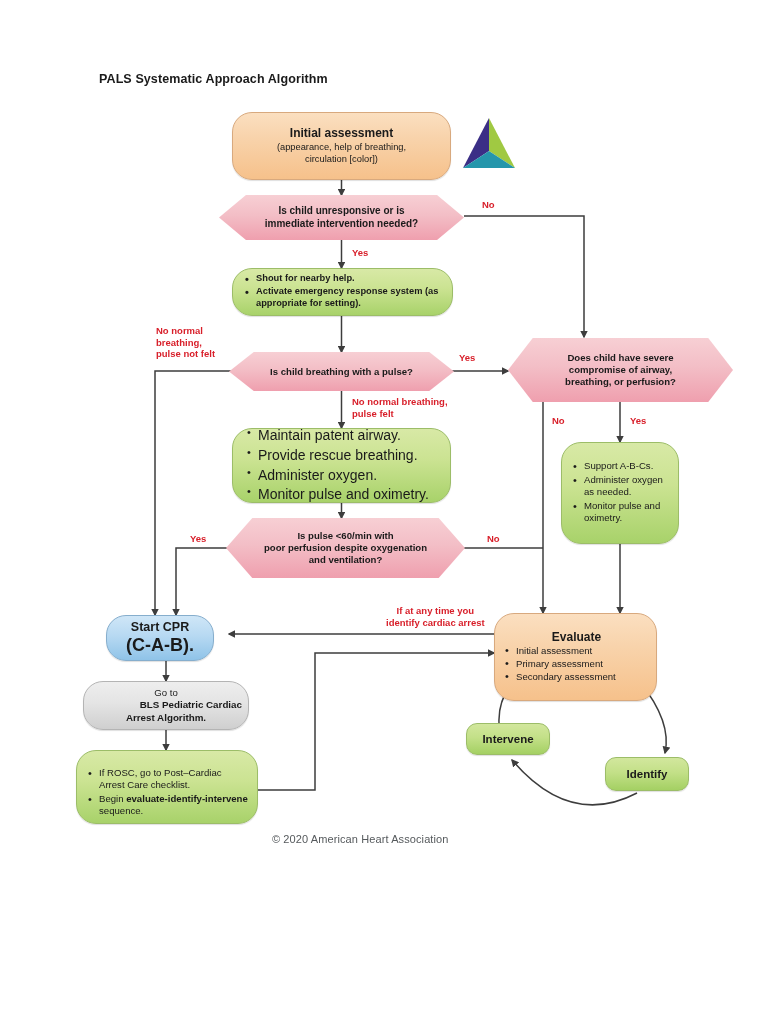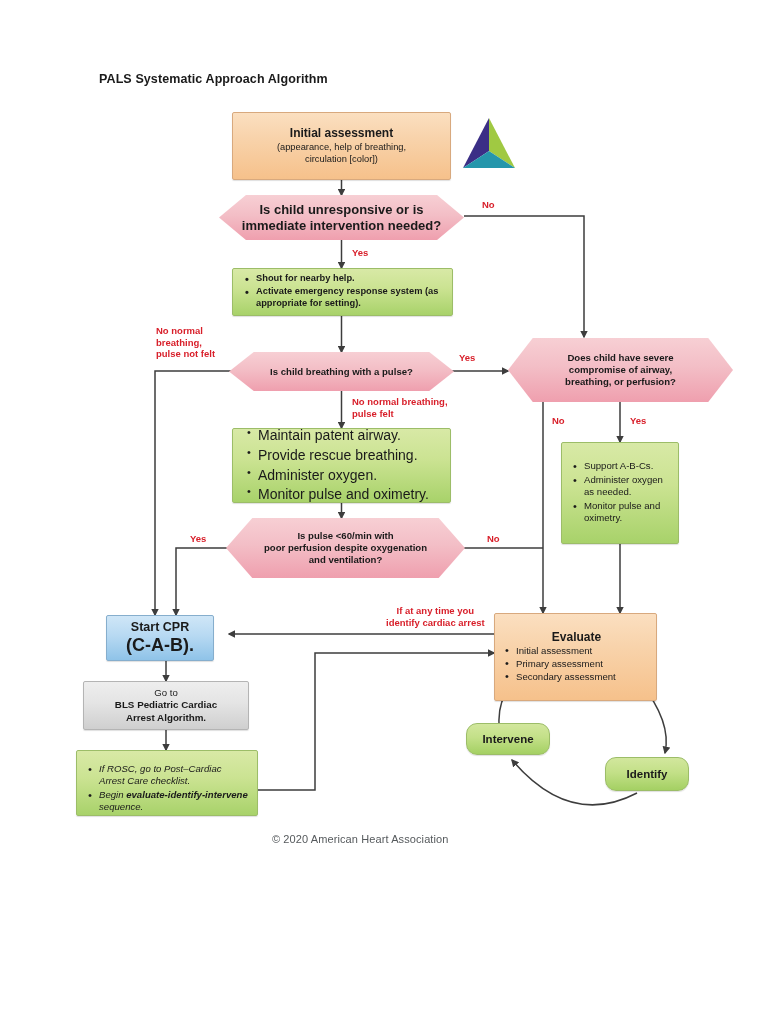--- a/index.html
+++ b/index.html
@@ -5,21 +5,21 @@
   html,body{margin:0;padding:0;background:#ffffff;}
   body{width:768px;height:1024px;position:relative;overflow:hidden;
        font-family:"Liberation Sans","DejaVu Sans",sans-serif;color:#1a1a1a;
        -webkit-font-smoothing:antialiased;}
   #canvas{position:absolute;left:0;top:0;width:768px;height:1024px;}
   .node{position:absolute;box-sizing:border-box;display:flex;flex-direction:column;
         justify-content:center;z-index:3;}
   .title{position:absolute;font-size:12.5px;font-weight:bold;letter-spacing:.1px;padding-left:20px;}
 
   
-  .rect{border-radius:2px;border:1px solid #b9b9b9;
+  .rect{border-radius:20px;border:1px solid #b9b9b9;
         box-shadow:0 1px 1px rgba(0,0,0,.13);}
   .orange{background:linear-gradient(180deg,#fbdfc0 0%,#f8d3ab 38%,#f6c18b 100%);
           border-color:#d8a97e;}
   .green{background:linear-gradient(180deg,#d8e9a6 0%,#cbe392 42%,#a8d26a 100%);
          border-color:#9cbd68;}
   .blue{background:linear-gradient(180deg,#cfe6f7 0%,#b7d9f2 45%,#8fc3e8 100%);
         border-color:#86aecd;}
   .grey{background:linear-gradient(180deg,#eeeeee 0%,#e4e4e4 45%,#cfcfcf 100%);
         border-color:#b4b4b4;}
   .pillgreen{background:linear-gradient(180deg,#d2e79d 0%,#c3e088 45%,#a4d063 100%);
@@ -115,21 +115,21 @@
   <div class="logo" style="left:459px;top:116px;width:60px;height:55px;">
     <svg width="60" height="55" viewBox="0 0 60 55">
       <polygon points="30,2 4,52 30,35" fill="#3b2f86"></polygon>
       <polygon points="30,2 56,52 30,35" fill="#a0c942"></polygon>
       <polygon points="4,52 56,52 30,35" fill="#2596ab"></polygon>
     </svg>
   </div>
 
   <div class="hex" style="left:219px;top:195px;width:245px;height:45px;">
     <div class="hexbg"></div>
-    <div class="hexlbl" style="font-size:13px;">
+    <div class="hexlbl" style="font-size:10px;">
       <div>Is child unresponsive or is</div>
       <div>immediate intervention needed?</div>
     </div>
   </div>
   <div class="elbl" style="left:482px;top:199px;">No</div>
   <div class="elbl" style="left:352px;top:247px;">Yes</div>
 
   <div class="node rect green" style="left:232px;top:268px;width:221px;height:48px;padding:6px 10px 6px 12px;">
     <ul class="bl" style="font-size:9.3px;line-height:1.28;font-weight:bold;">
       <li>Shout for nearby help.</li>
@@ -198,25 +198,25 @@
     <div>identify cardiac arrest</div>
   </div>
 
   <div class="node rect blue" style="left:106px;top:615px;width:108px;height:46px;padding:4px 6px;">
     <div class="hdr" style="font-size:12.5px;line-height:1.2;">Start CPR</div>
     <div class="hdr" style="font-size:18px;line-height:1.2;">(C-A-B).</div>
   </div>
 
   <div class="node rect grey" style="left:83px;top:681px;width:166px;height:49px;padding:4px 6px;">
     <div class="sub" style="font-size:9.6px;line-height:1.26;">Go to</div>
-    <div class="hdr" style="font-size:9.8px;line-height:1.26;">BLS Pediatric Cardiac</div>
+    <div class="hdr" style="font-size:9.8px;line-height:1.26;text-align:right;">BLS Pediatric Cardiac</div>
     <div class="hdr" style="font-size:9.8px;line-height:1.26;">Arrest Algorithm.</div>
   </div>
 
-  <div class="node rect green" style="left:76px;top:750px;width:182px;height:66px;padding:18px 8px 7px 11px;font-style:italic;">
+  <div class="node rect green" style="left:76px;top:750px;width:182px;height:74px;padding:18px 8px 7px 11px;">
     <ul class="bl" id="rosc-list" style="font-size:9.6px;line-height:1.3;">
         <li><span>If ROSC, go to Post–Cardiac Arrest Care checklist.</span></li>
         <li><span>Begin </span><span class="bold">evaluate-identify-intervene</span><span> sequence.</span></li>
       </ul>
   </div>
 
   <div class="node rect orange" style="left:494px;top:613px;width:163px;height:88px;padding:5px 8px 5px 10px;">
     <div class="hdr" style="font-size:12px;margin-bottom:1px;">Evaluate</div>
     <ul class="bl" style="font-size:9.6px;line-height:1.27;">
       <li>Initial assessment</li>

